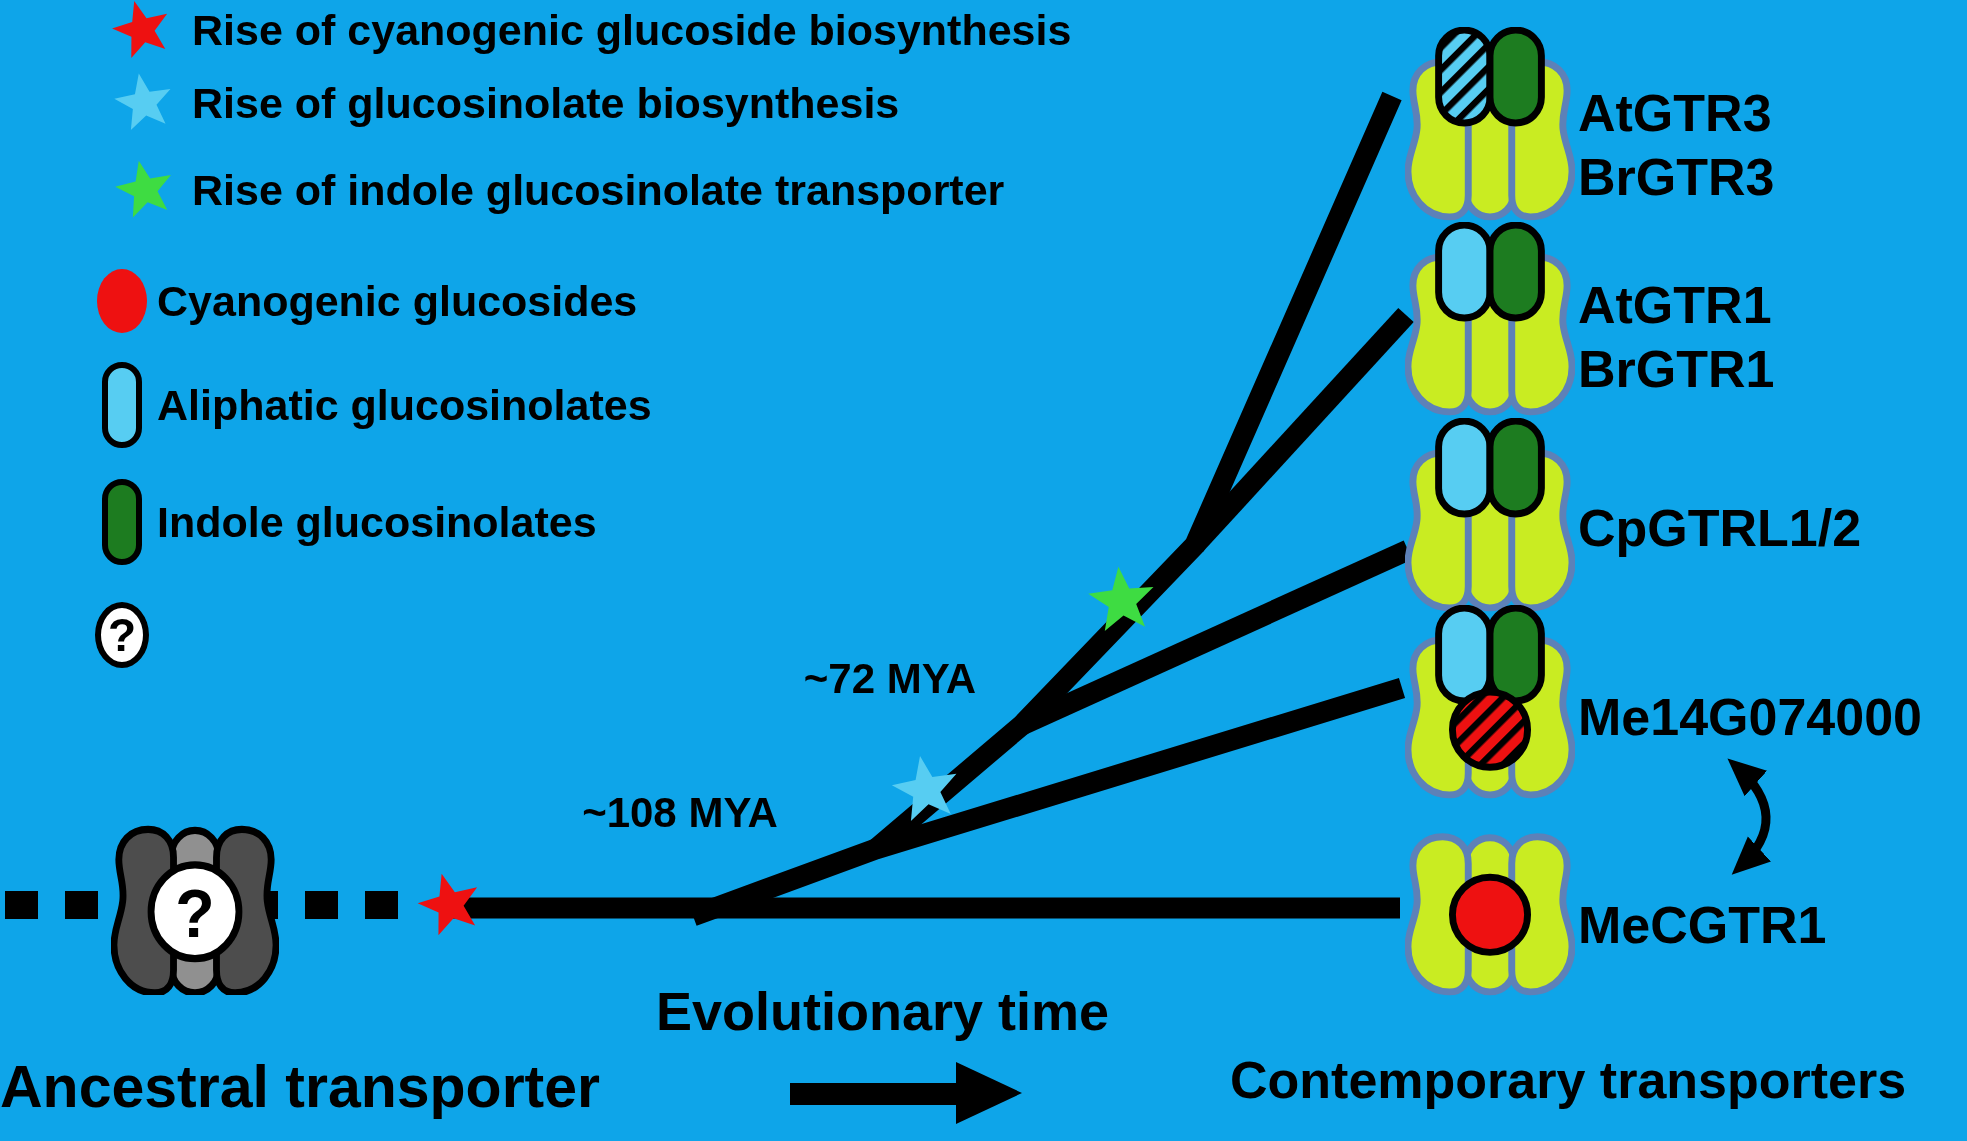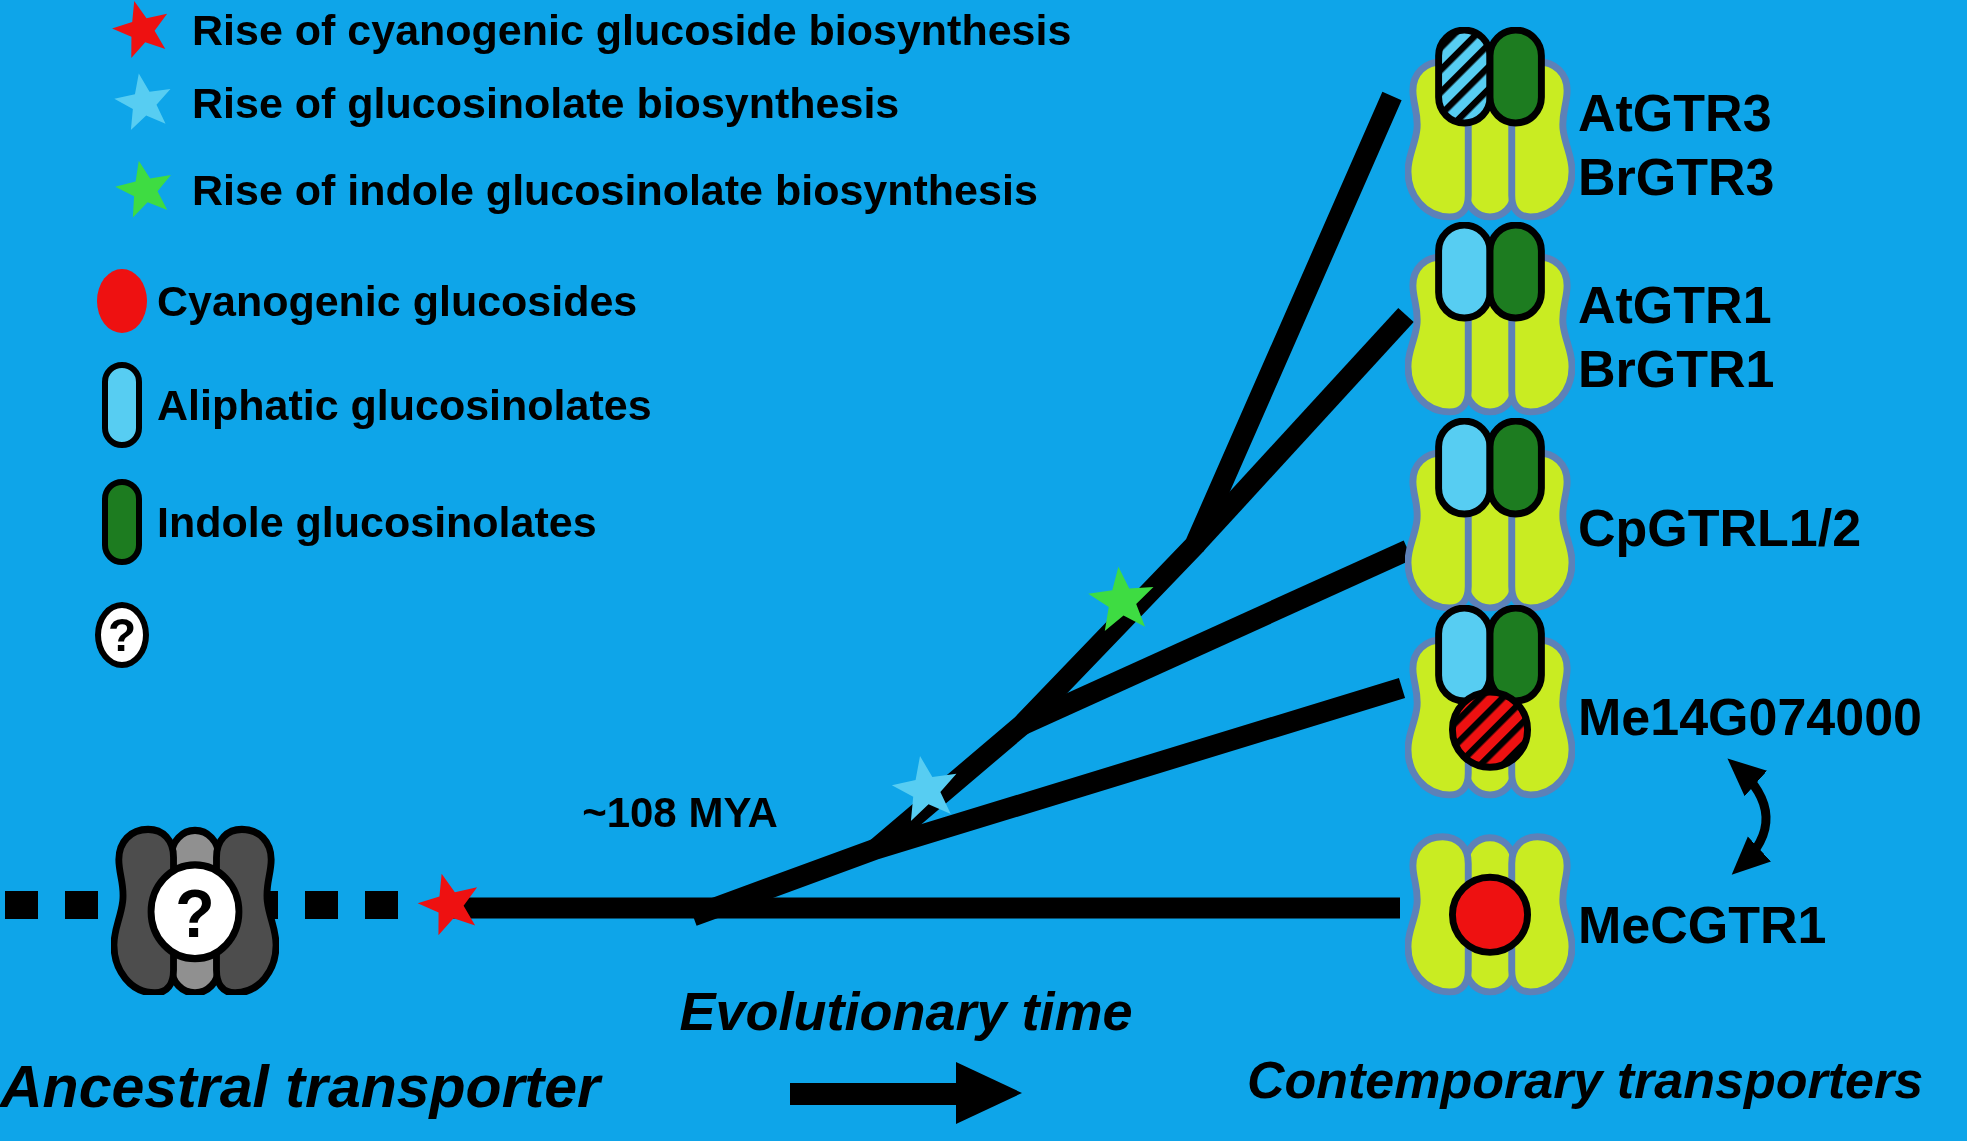--- a/index.html
+++ b/index.html
@@ -10,21 +10,21 @@
   #tree{position:absolute;left:0;top:0;width:1967px;height:1141px;}
   
   .lg-text{position:absolute;font-size:43px;line-height:64px;height:64px;white-space:nowrap;}
   .lg-star{position:absolute;width:64px;height:64px;}
   .lg-ellipse{position:absolute;width:50px;height:64px;border-radius:50%;}
   .lg-pill{position:absolute;width:40px;height:86px;border:6px solid #000;border-radius:23px;box-sizing:border-box;}
   .lg-q{position:absolute;width:54px;height:66px;border:6px solid #000;border-radius:50%;box-sizing:border-box;
         display:flex;align-items:center;justify-content:center;font-size:46px;background:#fff;}
   
   .mya{position:absolute;font-size:42px;text-align:center;white-space:nowrap;}
-  .caption{position:absolute;text-align:center;white-space:nowrap;font-style:italic;}
+  .caption{position:absolute;text-align:left;white-space:nowrap;}
   #evo-label{left:656px;top:980px;width:500px;font-size:54px;}
   #ancestral-label{left:0px;top:1053px;width:500px;font-size:59px;}
   #contemporary-label{left:1230px;top:1050px;width:710px;font-size:52px;}
   
   .t-icon{position:absolute;left:1405px;width:170px;height:194px;}
   .t-label{position:absolute;left:1578px;font-size:52px;line-height:64px;white-space:nowrap;}
   
   #ancestral-icon{position:absolute;left:111px;top:795px;}
 </style>
 </head>
@@ -79,21 +79,21 @@
   <div class="lg-text" style="left:192px;top:-2px">Rise of cyanogenic glucoside biosynthesis</div>
 
   <svg class="lg-star" style="left:112px;top:71px" viewBox="-32 -32 64 64">
     <use href="#star" transform="rotate(-10)" fill="#57cdf2"></use>
     </svg>
   <div class="lg-text" style="left:192px;top:71px">Rise of glucosinolate biosynthesis</div>
 
   <svg class="lg-star" style="left:113px;top:158px" viewBox="-32 -32 64 64">
     <use href="#star" transform="rotate(-12)" fill="#3edc42"></use>
     </svg>
-  <div class="lg-text" style="left:192px;top:158px">Rise of indole glucosinolate biosynthesis</div>
+  <div class="lg-text" style="left:192px;top:158px">Rise of indole glucosinolate transporter</div>
 
   <div class="lg-ellipse" style="left: 97px; top: 269px; background-color: rgb(238, 17, 17);"></div>
   <div class="lg-text" style="left:157px;top:269px">Cyanogenic glucosides</div>
 
   <div class="lg-pill" style="left: 102px; top: 362px; background-color: rgb(87, 205, 242);"></div>
   <div class="lg-text" style="left:157px;top:373px">Aliphatic glucosinolates</div>
 
   <div class="lg-pill" style="left: 102px; top: 479px; background-color: rgb(29, 124, 32);"></div>
   <div class="lg-text" style="left:157px;top:490px">Indole glucosinolates</div>
 
@@ -106,20 +106,21 @@
       <rect x="62" y="36" width="48" height="156" rx="24" fill="#909090"></rect>
       <g fill="#4d4d4d">
         <use href="#lobe"></use>
         <use href="#lobe" transform="matrix(-1 0 0 1 172 0)"></use>
       </g>
       <circle cx="86" cy="114" r="45" fill="#ffffff"></circle>
     </g>
     <text x="86" y="138" font-size="66" font-weight="bold" text-anchor="middle" fill="#000">?</text>
   </svg>
 
+  <div class="mya" style="left:770px;top:655px;width:240px">~72 MYA</div>
   <div class="mya" style="left:565px;top:789px;width:230px">~108 MYA</div>
   <div id="evo-label" class="caption">Evolutionary time</div>
   <div id="ancestral-label" class="caption">Ancestral transporter</div>
   <div id="contemporary-label" class="caption">Contemporary transporters</div>
 
   <div id="transporters">
       <div class="t-icon" style="top: 27px;"><svg width="170" height="194" viewBox="0 0 172 196">
           <g fill="#c9ec22" stroke="#5d81b8" stroke-width="7">
             <rect x="62" y="36" width="48" height="156" rx="24"></rect>
             <use href="#lobe"></use>

